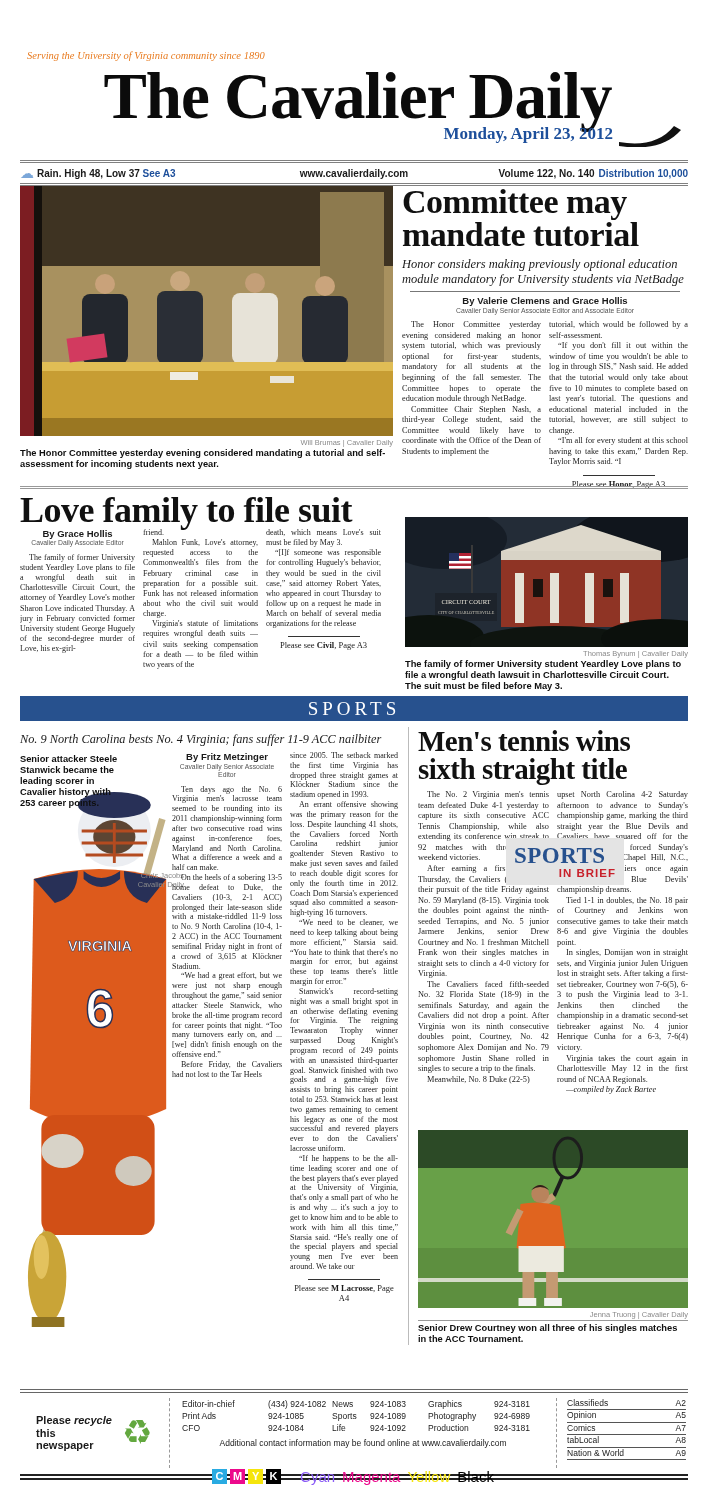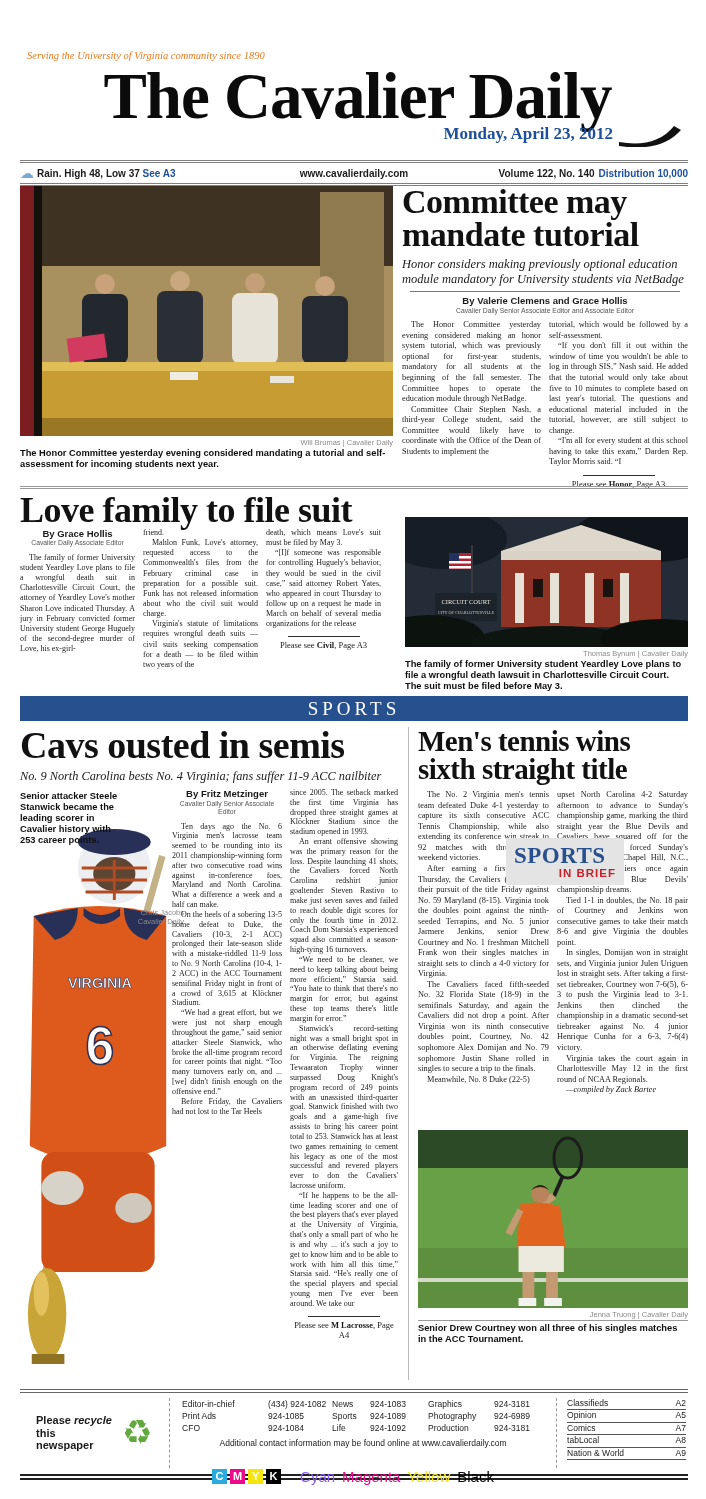--- a/index.html
+++ b/index.html
@@ -238,21 +238,20 @@
       <div class="credit">Thomas Bynum | Cavalier Daily</div>
       <div class="caption">The family of former University student Yeardley Love plans to file a wrongful death lawsuit in Charlottesville Circuit Court. The suit must be filed before May 3.</div>
     </div>
   </div>
 
   <div class="sports-banner" style="background-color: rgb(39, 81, 142);">SPORTS</div>
 
   <div class="sports-section">
 
     <div>
-      <h1 class="headline lax-headline">Cavs ousted in semis</h1>
       <div class="deck lax-deck">No. 9 North Carolina bests No. 4 Virginia; fans suffer 11-9 ACC nailbiter</div>
       <div class="lax-content">
         <div class="lax-sidecap caption">Senior attacker Steele Stanwick became the leading scorer in Cavalier history with 253 career points.</div>
         <div class="lax-credit credit">
           <span>Chris Jacobs</span><br>
           <span>Cavalier Daily</span>
         </div>
         <svg class="lax-photo" viewBox="0 0 150 552" preserveAspectRatio="none">
           <line x1="142" y1="40" x2="16" y2="470" stroke="#c3b286" stroke-width="7"></line>
           <ellipse cx="92" cy="52" rx="38" ry="36" fill="#eceef2"></ellipse>

